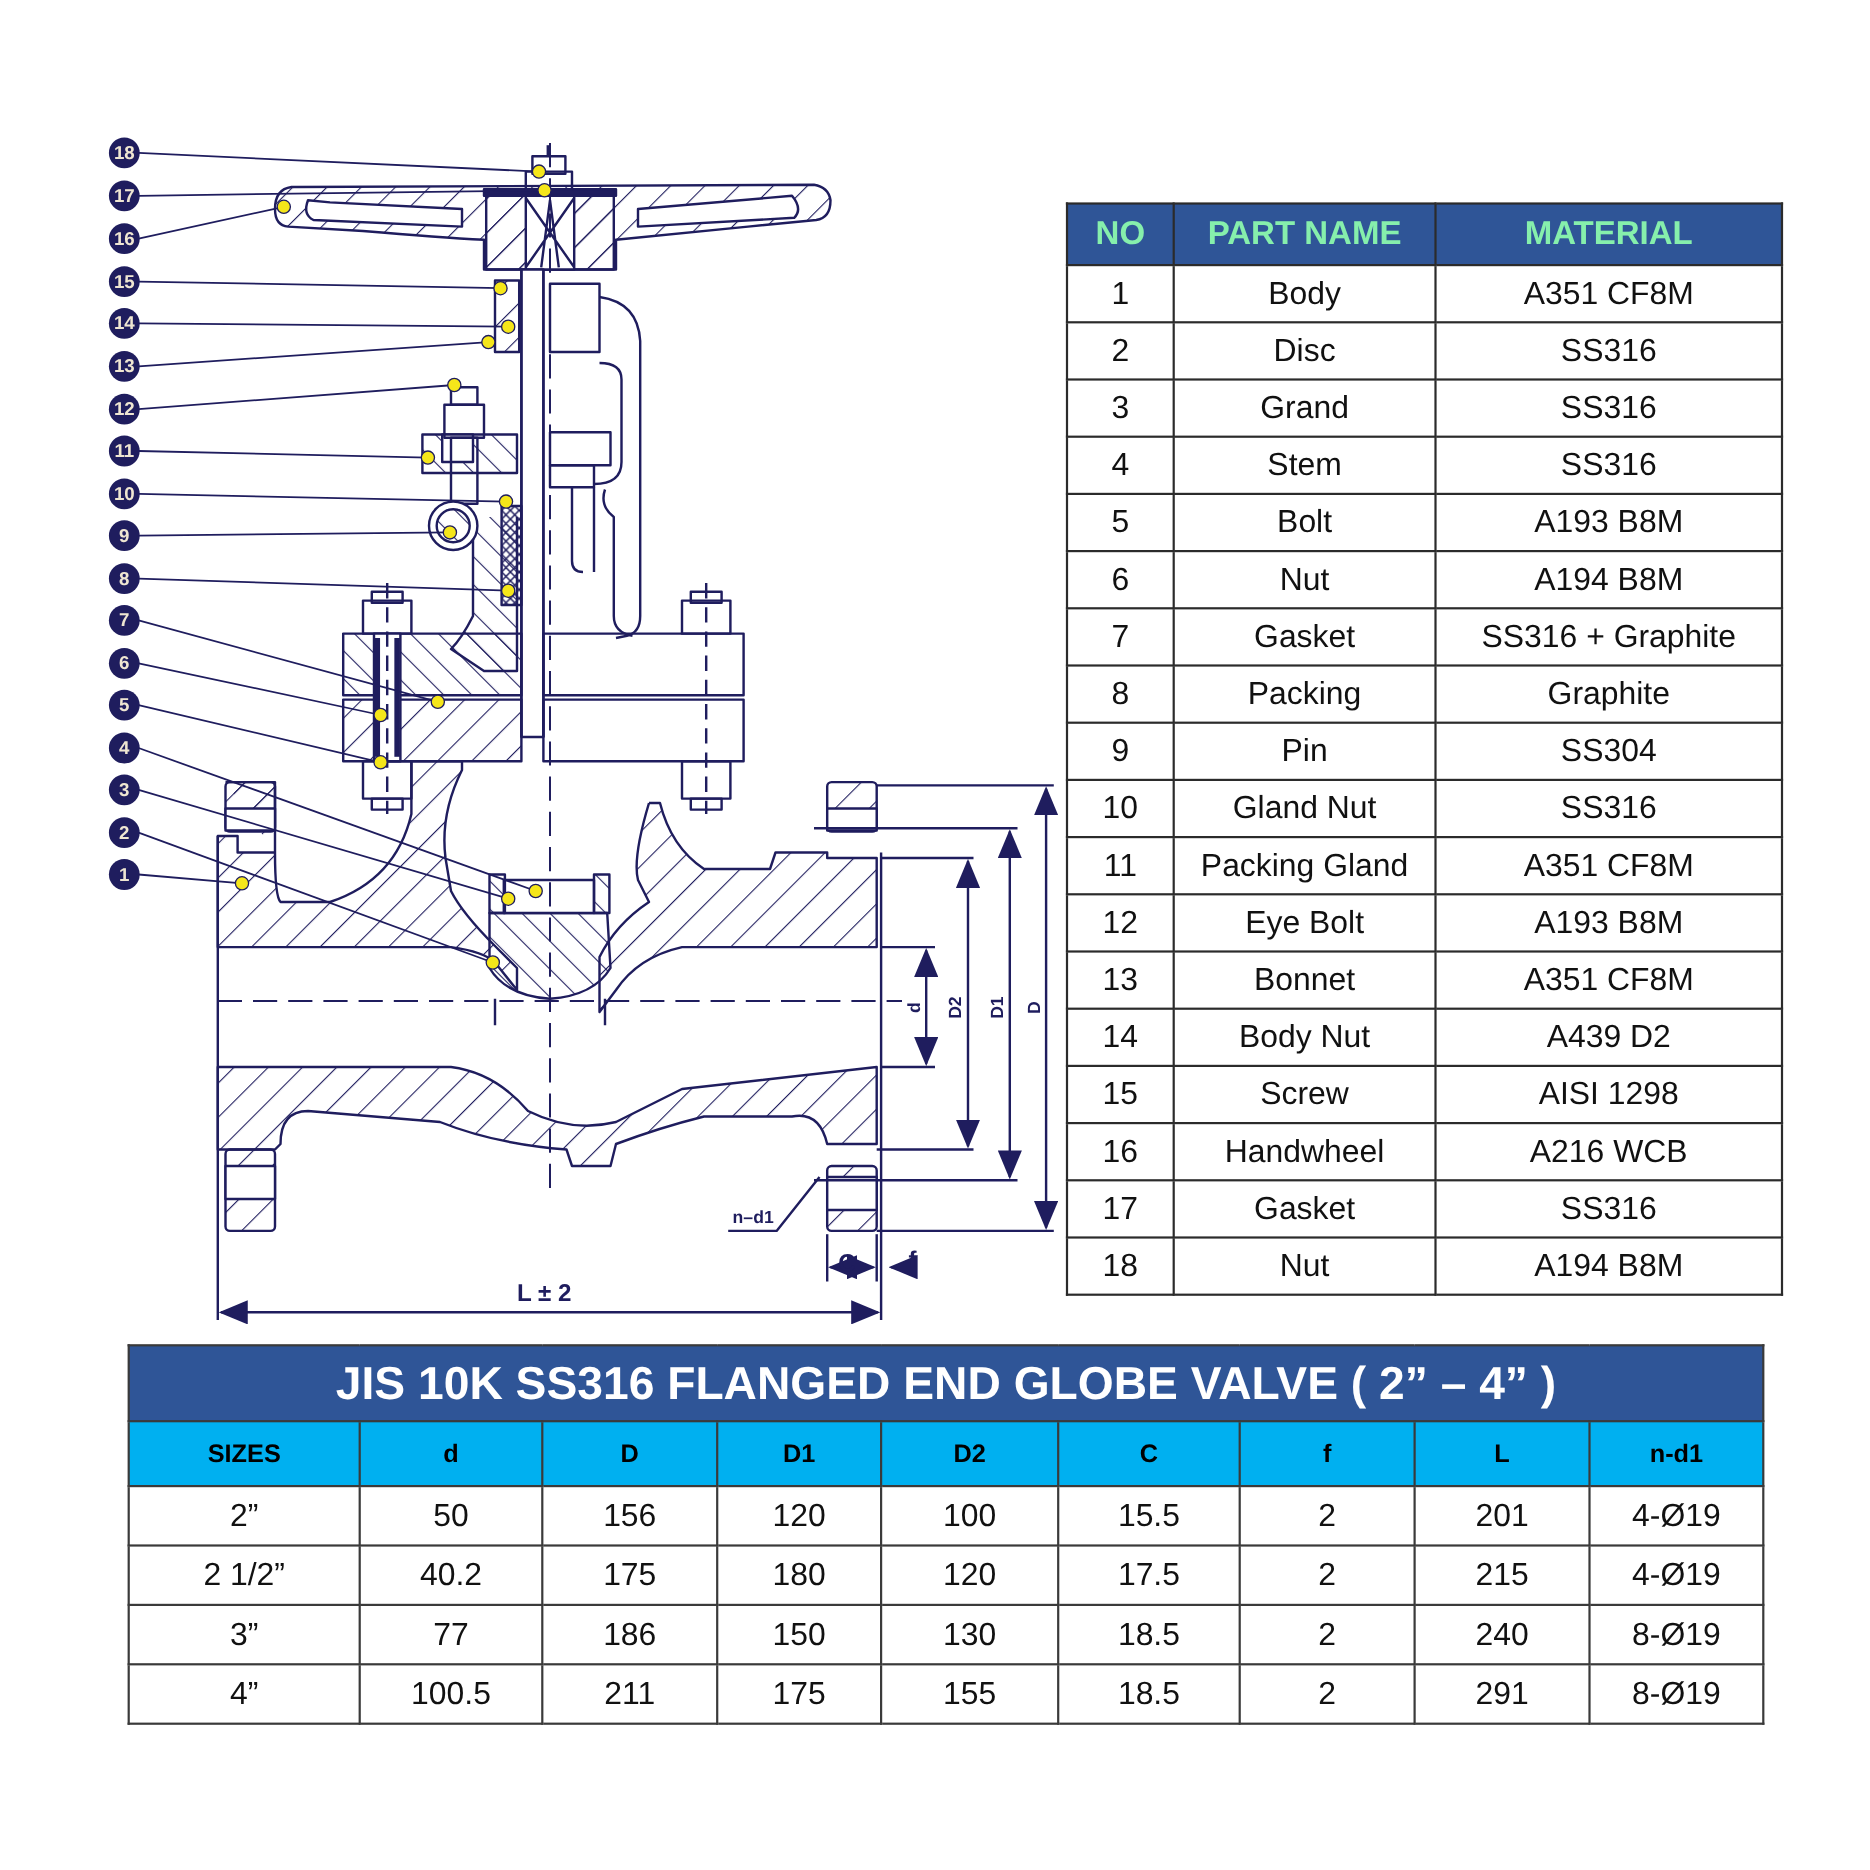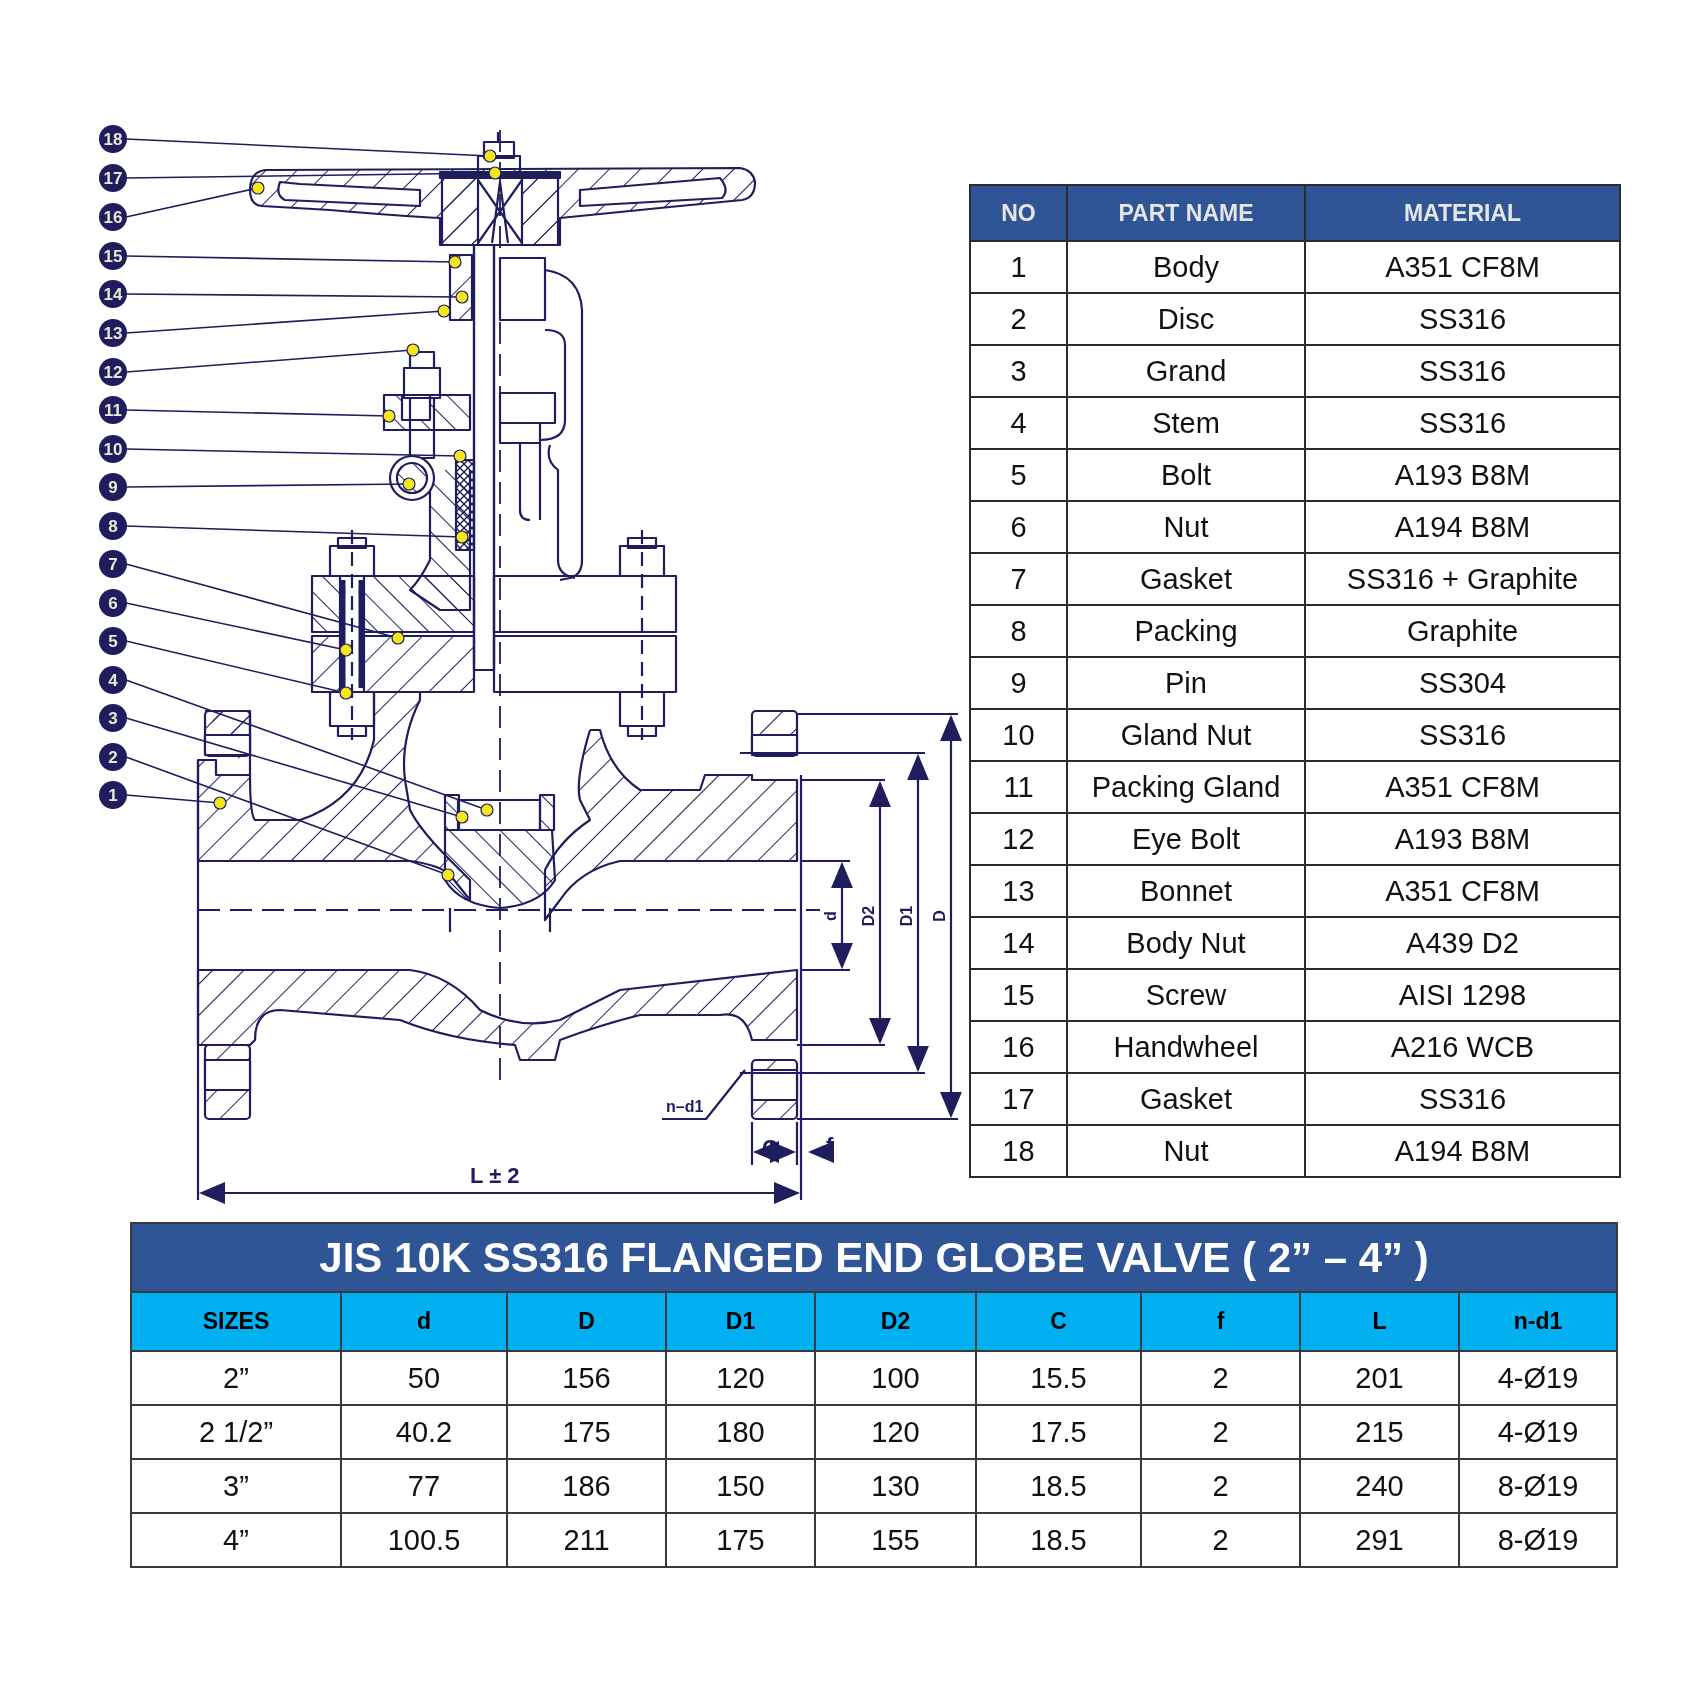--- a/index.html
+++ b/index.html
@@ -9,25 +9,25 @@
   .callout-badge circle { fill: #1f1d5e; }
   .callout-badge text { fill: #efe6d2; font: bold 17px "Liberation Sans", sans-serif; text-anchor: middle; dominant-baseline: central; }
   .dim-text { fill: #1f1d5e; font: bold 22px "Liberation Sans", sans-serif; }
   .dim-text-sm { fill: #1f1d5e; font: bold 16px "Liberation Sans", sans-serif; }
 
   
   #parts-table { position: absolute; left: 969px; top: 184px; width: 650px;
                  border-collapse: collapse; table-layout: fixed; }
   #parts-table th, #parts-table td { border: 2px solid #2b2b2b; text-align: center;
                  font-family: "Liberation Sans", "DejaVu Sans", sans-serif; padding: 0; }
-  #parts-table th { background: #2f5597; color: #e5e5e5; font-size: 23px; font-weight: bold; height: 54px; }
+  #parts-table th { background: #2f5597; color: #86efac; font-size: 30px; font-weight: bold; height: 54px; }
   #parts-table td { background: #ffffff; color: #111111; font-size: 29px; height: 50px; }
 
   
-  #spec-table { position: absolute; left: 130px; top: 1222px; width: 1486px;
+  #spec-table { position: absolute; left: 116px; top: 1222px; width: 1486px;
                 border-collapse: collapse; table-layout: fixed; }
   #spec-table th, #spec-table td { border: 2px solid #3a3a3a; text-align: center;
                 font-family: "Liberation Sans", "DejaVu Sans", sans-serif; padding: 0; }
   #spec-table .title-cell { background: #2f5597; color: #ffffff; font-size: 42px; font-weight: bold; height: 67px; }
   #spec-table .col-head { background: #00b0f0; color: #000000; font-size: 23px; font-weight: bold; height: 57px; }
   #spec-table td { background: #ffffff; color: #111111; font-size: 29px; height: 52px; }
 </style>
 </head>
 <body>
 

